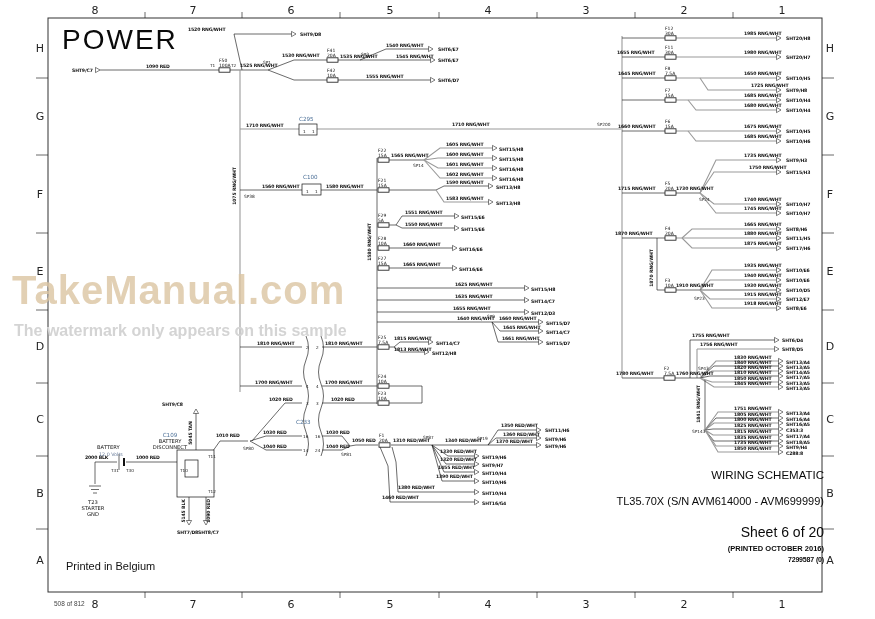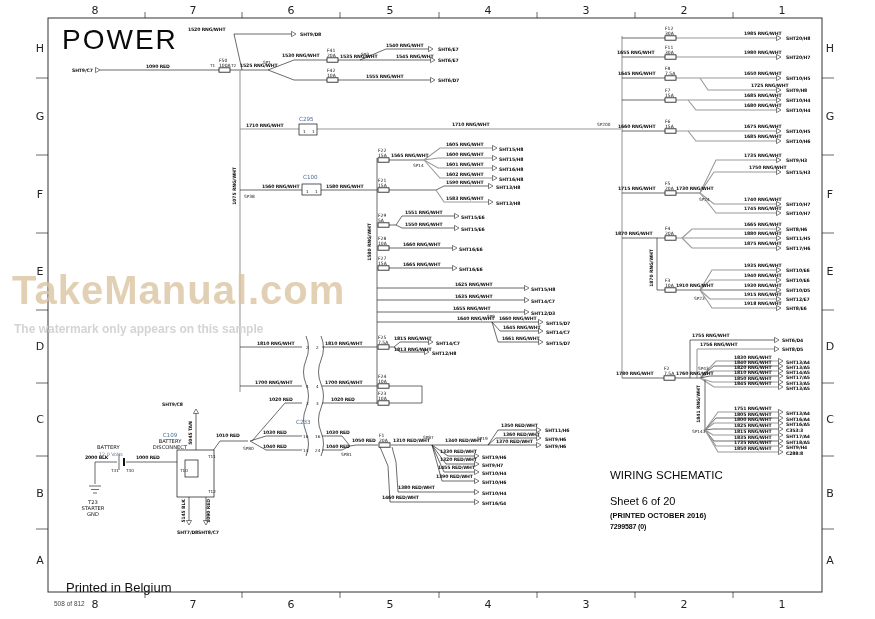--- a/index.html
+++ b/index.html
@@ -2,28 +2,28 @@
 <html><head>
 <meta charset="utf-8">
 <style>
   html,body{margin:0;padding:0;}
   body{width:875px;height:619px;position:relative;background:#fff;overflow:hidden;
        font-family:"Liberation Sans",sans-serif;}
   #canvas{position:absolute;left:0;top:0;}
   .ovl{position:absolute;}
   #page-title{left:62px;top:24px;font-size:28px;font-weight:500;letter-spacing:2px;color:#0a0a0a;}
   #wm1{left:12px;top:268px;font-size:40px;font-weight:bold;letter-spacing:1px;color:#dcc5a2;opacity:.8;}
-  #wm2{left:14px;top:322px;font-size:12px;font-weight:bold;color:#d4d4d4;}
-  #title-block{left:610px;top:469px;width:214px;text-align:left;color:#0a0a0a;}
+  #wm2{left:14px;top:322px;font-size:16px;font-weight:bold;color:#d4d4d4;}
+  #title-block{left:610px;top:469px;width:214px;text-align:right;color:#0a0a0a;}
   #title-block .h{font-size:11.5px;margin-bottom:14px;}
   #title-block .m{font-size:11px;line-height:13.6px;white-space:nowrap;}
-  #title-block .s{font-size:11px;margin-top:1px;}
+  #title-block .s{font-size:14px;margin-top:15px;}
   #title-block .p{font-size:7.5px;font-weight:bold;margin-top:4px;}
   #title-block .d{font-size:7px;font-weight:bold;margin-top:3px;}
-  #printed-in{left:66px;top:580px;font-size:13px;color:#111;}
+  #printed-in{left:66px;top:560px;font-size:11px;color:#111;}
   #page-of{left:54px;top:600px;font-size:6.5px;color:#444;}
   
   text{font-family:"DejaVu Sans",sans-serif;}
   .w{font-size:4.6px;font-weight:700;fill:#111;letter-spacing:-0.15px;}
   .d{font-size:4.6px;font-weight:700;fill:#111;letter-spacing:-0.15px;}
   .sp{font-size:4.3px;fill:#222;}
   .pn{font-size:4.2px;fill:#222;}
   .cn{font-size:5.6px;fill:#4a6e96;}
   .cm{font-size:5.2px;fill:#111;}
   .vt{font-size:4.8px;fill:#667a99;}
@@ -597,20 +597,21 @@
     <text x="786" y="455" class="d">C288:8</text>
   </svg>
 
 <div class="ovl" id="page-title">POWER</div>
 <div class="ovl" id="wm1">TakeManual.com</div>
 <div class="ovl" id="wm2">The watermark only appears on this sample</div>
 
 <div class="ovl" id="title-block">
   <div class="h">WIRING SCHEMATIC</div>
   <div id="models">
+      <div class="m">TL35.70X (S/N AVM614000 - AVM699999)</div>
     </div>
   <div class="s">Sheet 6 of 20</div>
   <div class="p">(PRINTED OCTOBER 2016)</div>
   <div class="d">7299587 (0)</div>
 </div>
 
 <div class="ovl" id="printed-in">Printed in Belgium</div>
 <div class="ovl" id="page-of">508 of 812</div>
 
 </body></html>

